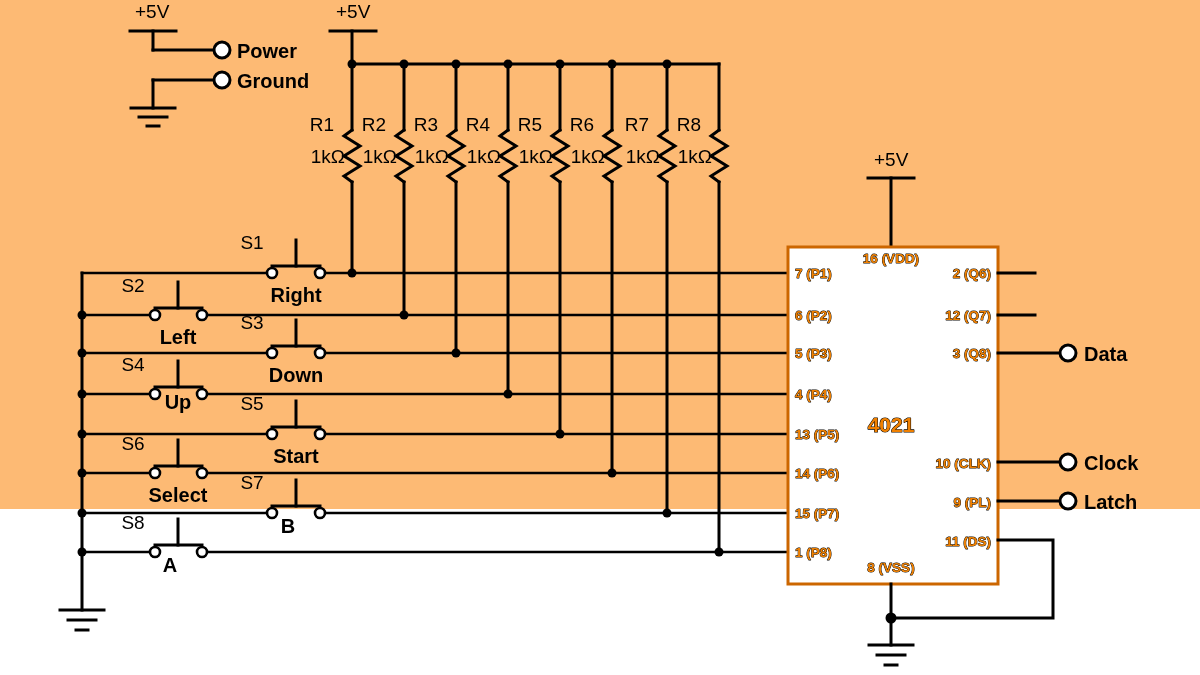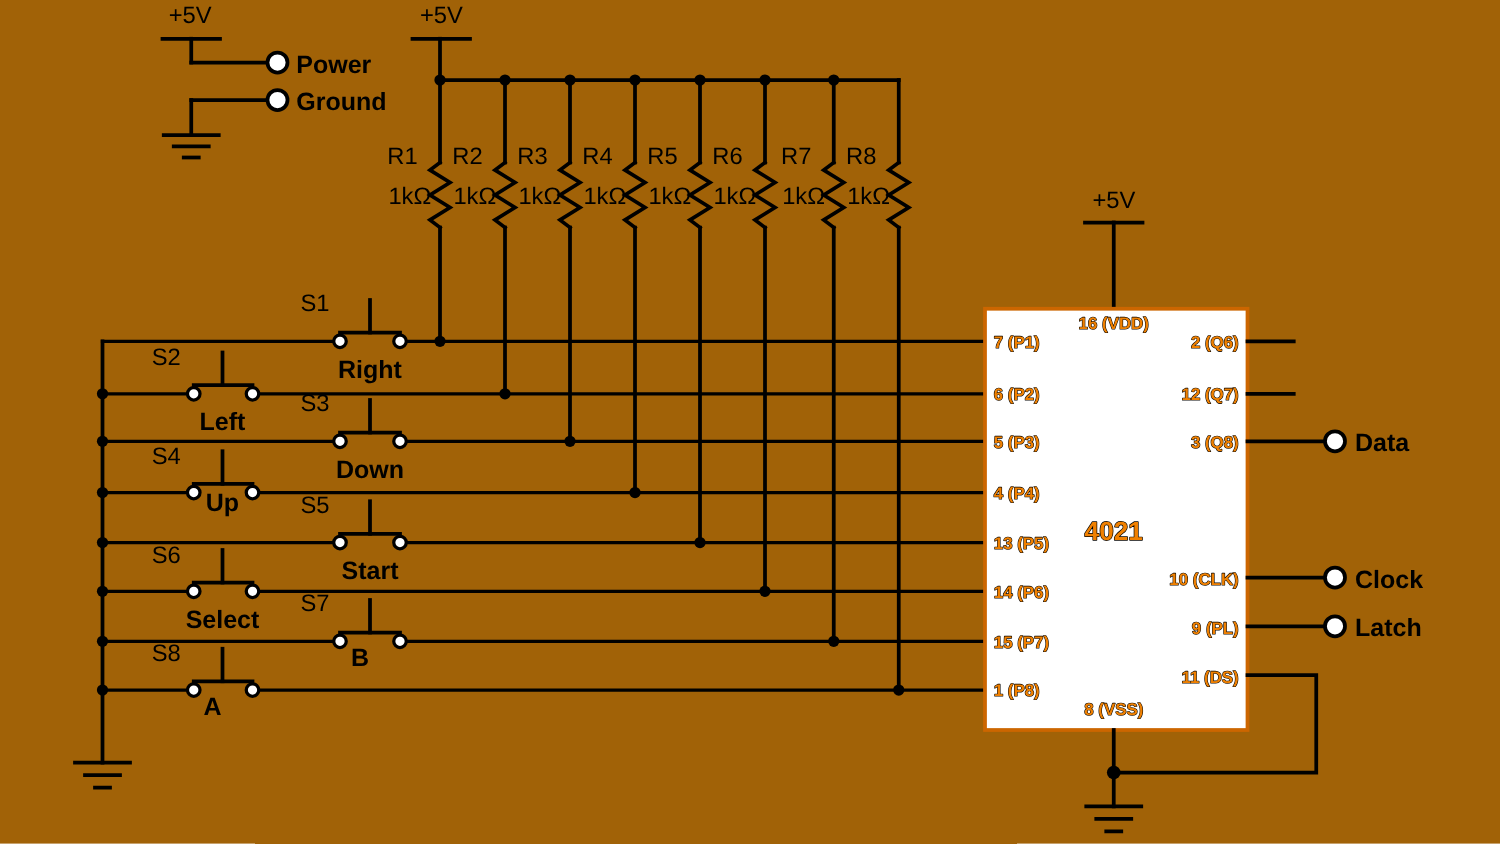--- a/index.html
+++ b/index.html
@@ -1,17 +1,17 @@
 <!DOCTYPE html>
 <html><head>
 <meta charset="utf-8">
 <style>
   html,body{margin:0;padding:0;background:#ffffff;}
   body{width:1200px;height:675px;overflow:hidden;font-family:"Liberation Sans",sans-serif;}
-  #root{position:relative;width:1200px;height:675px;background:#a16207;}
+  #root{position:relative;width:1200px;height:509px;background:#fdba74;}
   svg{display:block;}
   .wire{stroke:#000;stroke-width:3;fill:none;stroke-linecap:square;}
   .wire-thin{stroke:#000;stroke-width:2.6;fill:none;stroke-linecap:square;}
   .icbox{stroke:#cc6600;stroke-width:3;fill:#ffffff;}
   .jdot{fill:#000;}
   .term{fill:#ffffff;stroke:#000;stroke-width:3;}
   .sterm{fill:#ffffff;stroke:#000;stroke-width:2.6;}
   .lbl-sw{font-family:"Liberation Sans",sans-serif;font-size:19px;fill:#000;font-weight:400;}
   .lbl-r{font-family:"Liberation Sans",sans-serif;font-size:19px;fill:#000;font-weight:400;}
   .lbl-v{font-family:"Liberation Sans",sans-serif;font-size:19px;fill:#000;font-weight:400;}

